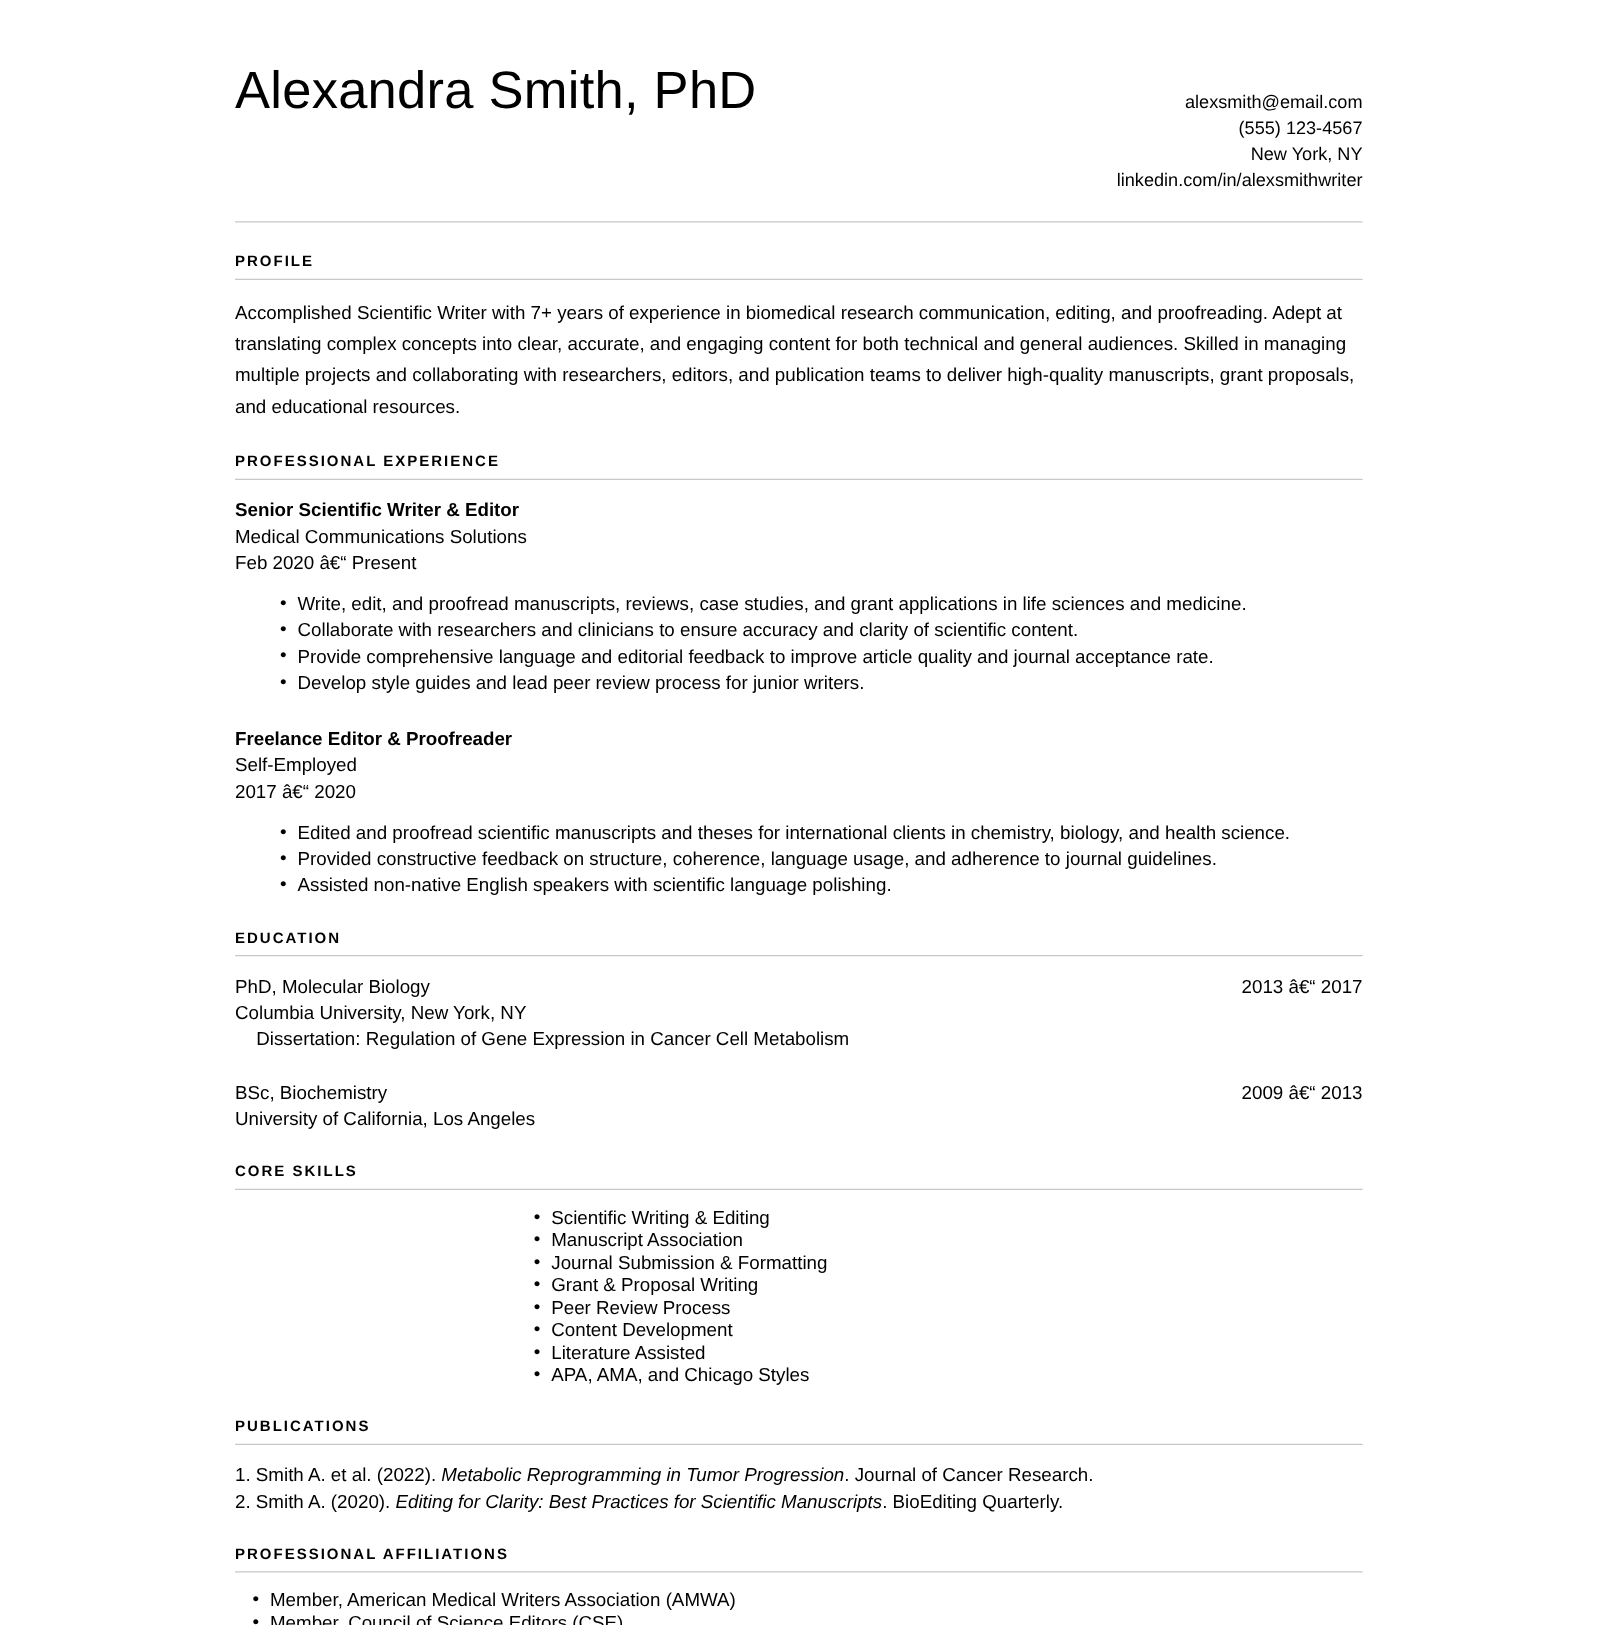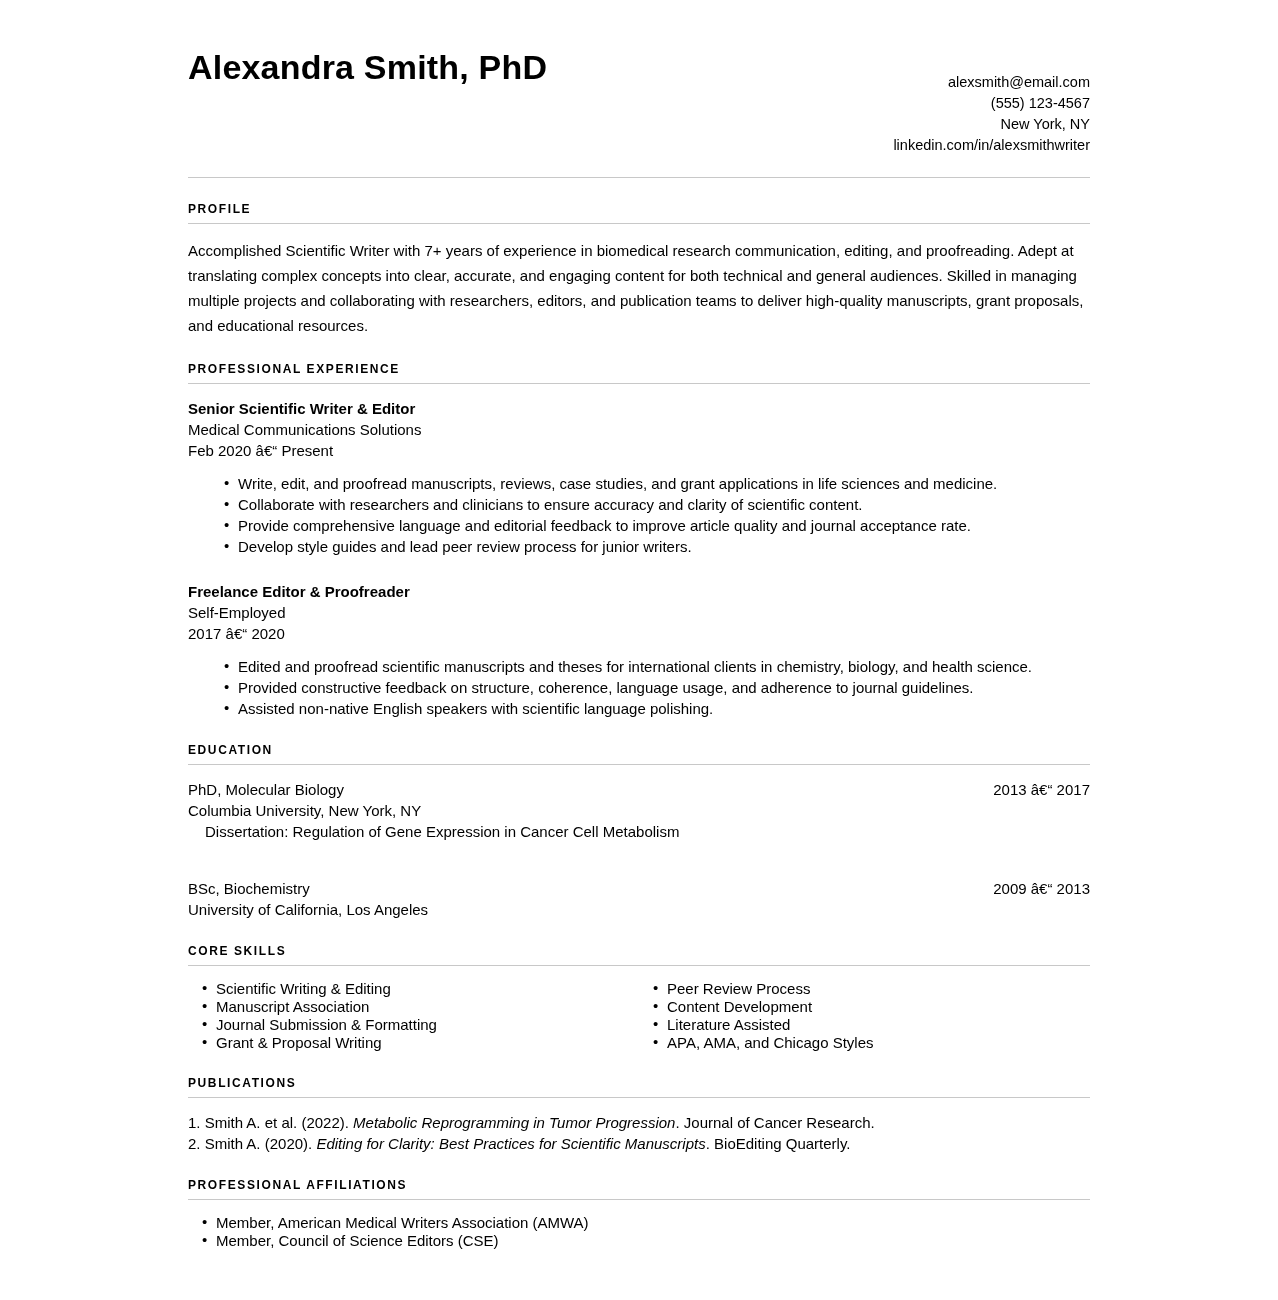--- a/index.html
+++ b/index.html
@@ -31,22 +31,22 @@
   }
 
   
   .header {
     display: flex;
     align-items: flex-start;
     justify-content: space-between;
     padding-top: 48px;
   }
   .name {
-    font-size: 34px;
-    font-weight: bold;
+    font-size: 42px;
+    font-weight: normal;
     letter-spacing: 0.2px;
     line-height: 1.15;
     margin: 0;
     white-space: nowrap;
   }
   .contact {
     text-align: right;
     font-size: 14.5px;
     line-height: 21px;
     padding-top: 24px;
@@ -116,38 +116,39 @@
     content: "\2022";
     position: absolute;
     left: 36px;
     top: -1px;
     font-size: 15px;
     line-height: 21px;
   }
 
   
   .edu { font-size: 15px; line-height: 21px; }
-  .edu + .edu { margin-top: 36px; }
+  .edu + .edu { margin-top: 22px; }
   .edu-line1 {
     display: flex;
     align-items: baseline;
     justify-content: space-between;
   }
   .edu-degree { white-space: nowrap; }
   .edu-dates { white-space: nowrap; }
   .edu-school { display: block; }
   .edu-diss {
     display: block;
     padding-left: 17px;
   }
 
   
   .skills-cols {
     display: flex;
     align-items: center;
+    flex-direction: column;
   }
   .skills-col { width: 452px; }
   ul.tight {
     list-style: none;
     margin: 0;
     padding: 0;
   }
   ul.tight li {
     position: relative;
     font-size: 15px;

